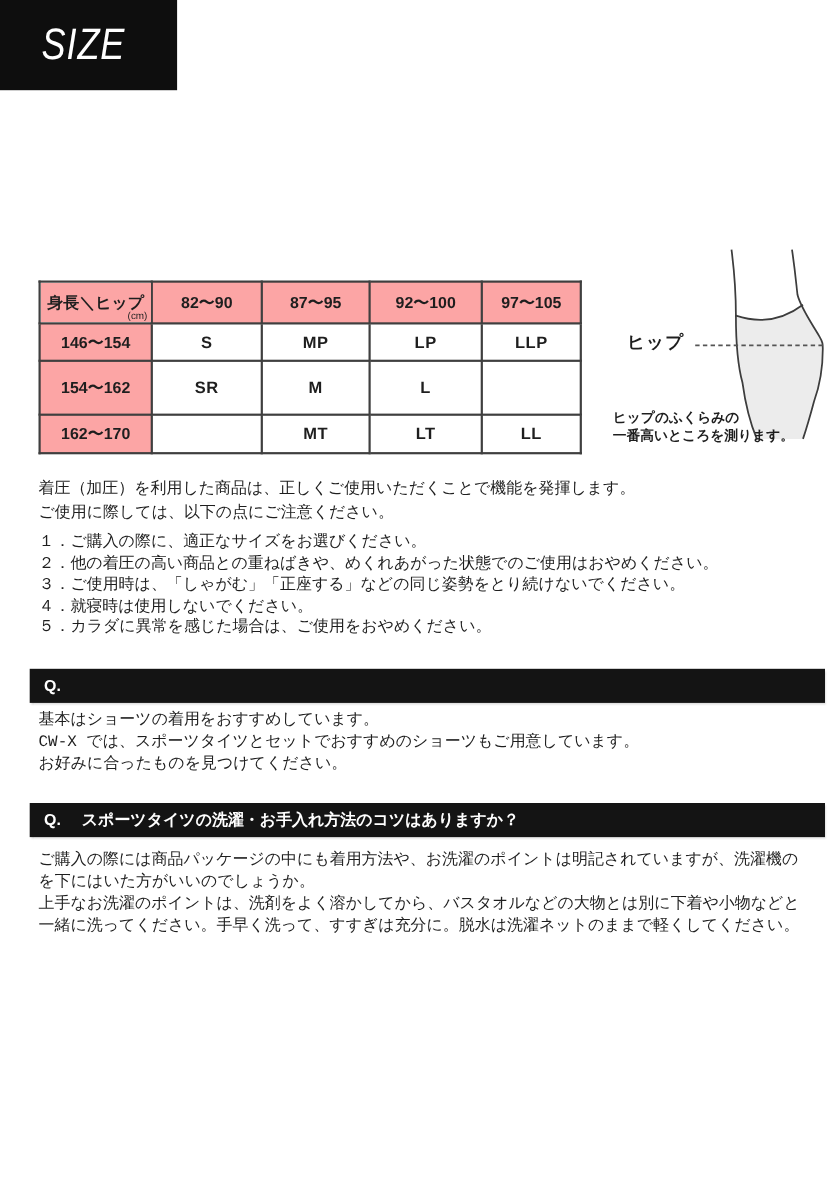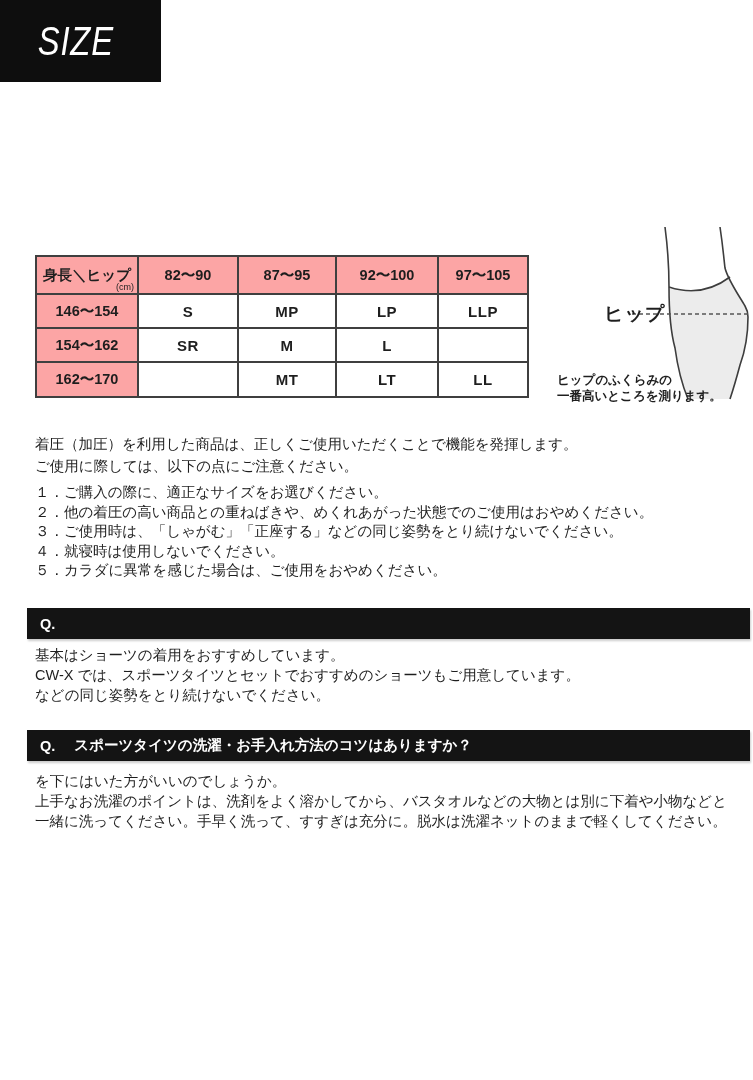--- a/index.html
+++ b/index.html
@@ -32,29 +32,29 @@
   }
   #size-table .hdr { background:#fca5a5; font-size:14.5px; }
   #size-table td { background:#ffffff; font-size:15px; letter-spacing:.5px; }
   #size-table .corner { position:relative; }
   #size-table .corner .unit {
     position:absolute; right:3px; bottom:1px; font-size:9px; font-weight:normal;
   }
 
   
   #hip-figure-svg { left:552px; top:222px; }
-  #hip-label { left:604px; top:301px; font-size:19px; font-weight:bold; letter-spacing:1px;text-align:center; }
+  #hip-label { left:570px; top:301px; font-size:16px; font-weight:bold; letter-spacing:1px;text-align:center; }
   #hip-caption { left:557px; top:372px; font-size:12.5px; font-weight:bold; line-height:16px; }
 
   
   .bodyline { font-size:14.5px; }
   #intro { left:35px; top:433px; line-height:22px; width:715px; }
   #notes { left:35px; top:483px; line-height:19.5px; width:715px; }
   .answer { left:35px; top:0; line-height:20px; width:715px; }
-  #answer-1 { top:645px; }
+  #answer-1 { top:645px;font-family:Liberation Mono, monospace; }
   #answer-2 { top:771px; }
 
   
   .qbar {
     left:27px; width:723px; height:31px; background:#141414; color:#ffffff;
     display:flex; align-items:center; padding-left:13px; box-sizing:border-box;
     font-weight:bold; font-size:14.5px;
     box-shadow:1px 2px 2px rgba(0,0,0,.2);
   }
   #qbar-1 { top:608px; }
@@ -87,21 +87,21 @@
     <th class="hdr">92〜100</th>
     <th class="hdr">97〜105</th>
   </tr>
   <tr style="height:34px">
     <th class="hdr">146〜154</th>
     <td>S</td>
     <td>MP</td>
     <td>LP</td>
     <td>LLP</td>
   </tr>
-  <tr style="height:34px">
+  <tr style="height:49px">
     <th class="hdr">154〜162</th>
     <td>SR</td>
     <td>M</td>
     <td>L</td>
     <td></td>
   </tr>
   <tr style="height:35px">
     <th class="hdr">162〜170</th>
     <td></td>
     <td>MT</td>
@@ -136,24 +136,25 @@
   <div class="bodyline nowrap">４．就寝時は使用しないでください。</div>
   <div class="bodyline nowrap">５．カラダに異常を感じた場合は、ご使用をおやめください。</div>
 </div>
 
 <div id="qbar-1" class="abs qbar">
   <span class="qmark">Q.</span>
 </div>
 <div id="answer-1" class="abs answer">
   <div class="bodyline nowrap">基本はショーツの着用をおすすめしています。</div>
   <div class="bodyline nowrap">CW-X では、スポーツタイツとセットでおすすめのショーツもご用意しています。</div>
-  <div class="bodyline nowrap">などの同じ姿勢をとり続けないでください。</div>
+  <div class="bodyline nowrap">お好みに合ったものを見つけてください。</div>
 </div>
 
 <div id="qbar-2" class="abs qbar">
   <span class="qmark">Q.</span>
   <span class="nowrap">スポーツタイツの洗濯・お手入れ方法のコツはありますか？</span>
 </div>
 <div id="answer-2" class="abs answer">
+  <div class="bodyline nowrap">ご購入の際には商品パッケージの中にも着用方法や、お洗濯のポイントは明記されていますが、洗濯機の</div>
   <div class="bodyline nowrap">を下にはいた方がいいのでしょうか。</div>
   <div class="bodyline nowrap">上手なお洗濯のポイントは、洗剤をよく溶かしてから、バスタオルなどの大物とは別に下着や小物などと</div>
   <div class="bodyline nowrap">一緒に洗ってください。手早く洗って、すすぎは充分に。脱水は洗濯ネットのままで軽くしてください。</div>
 </div>
 
 </body></html>

